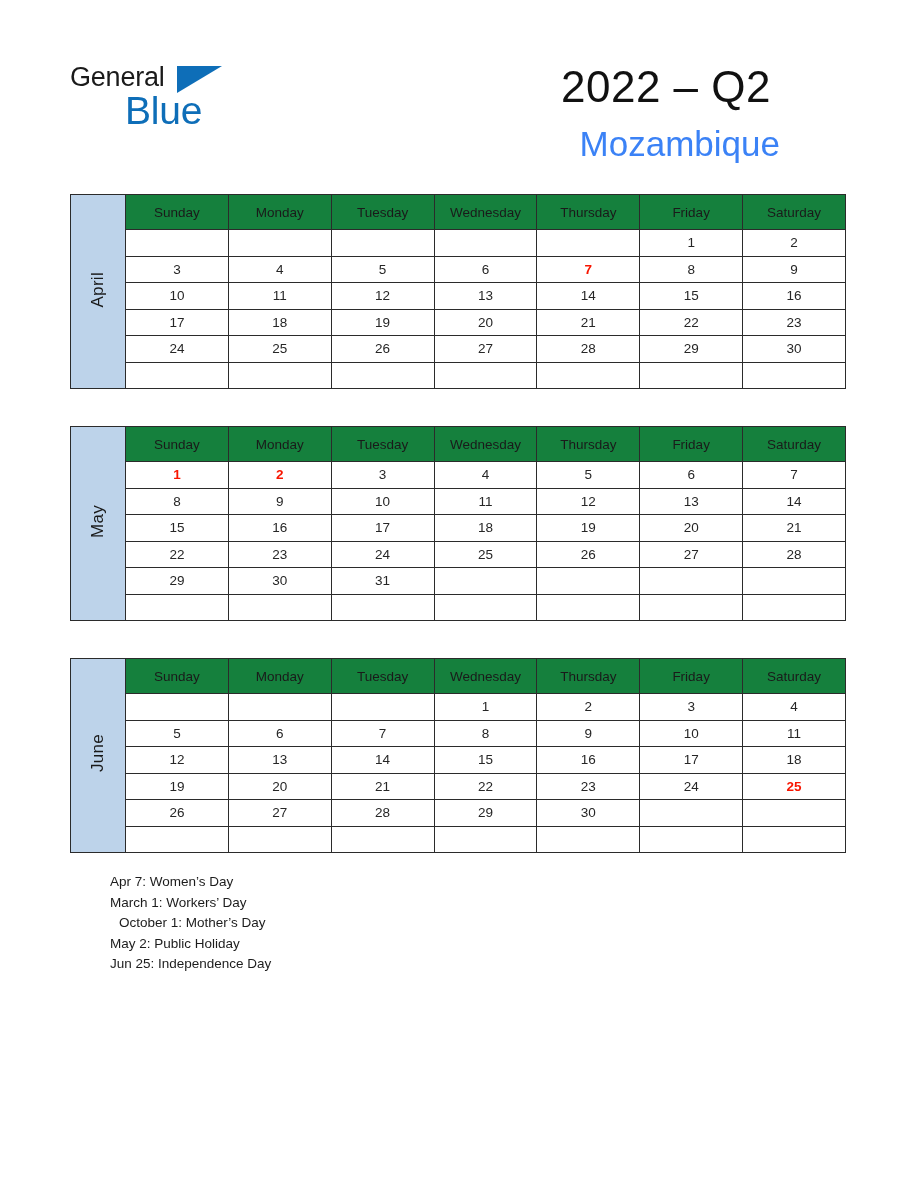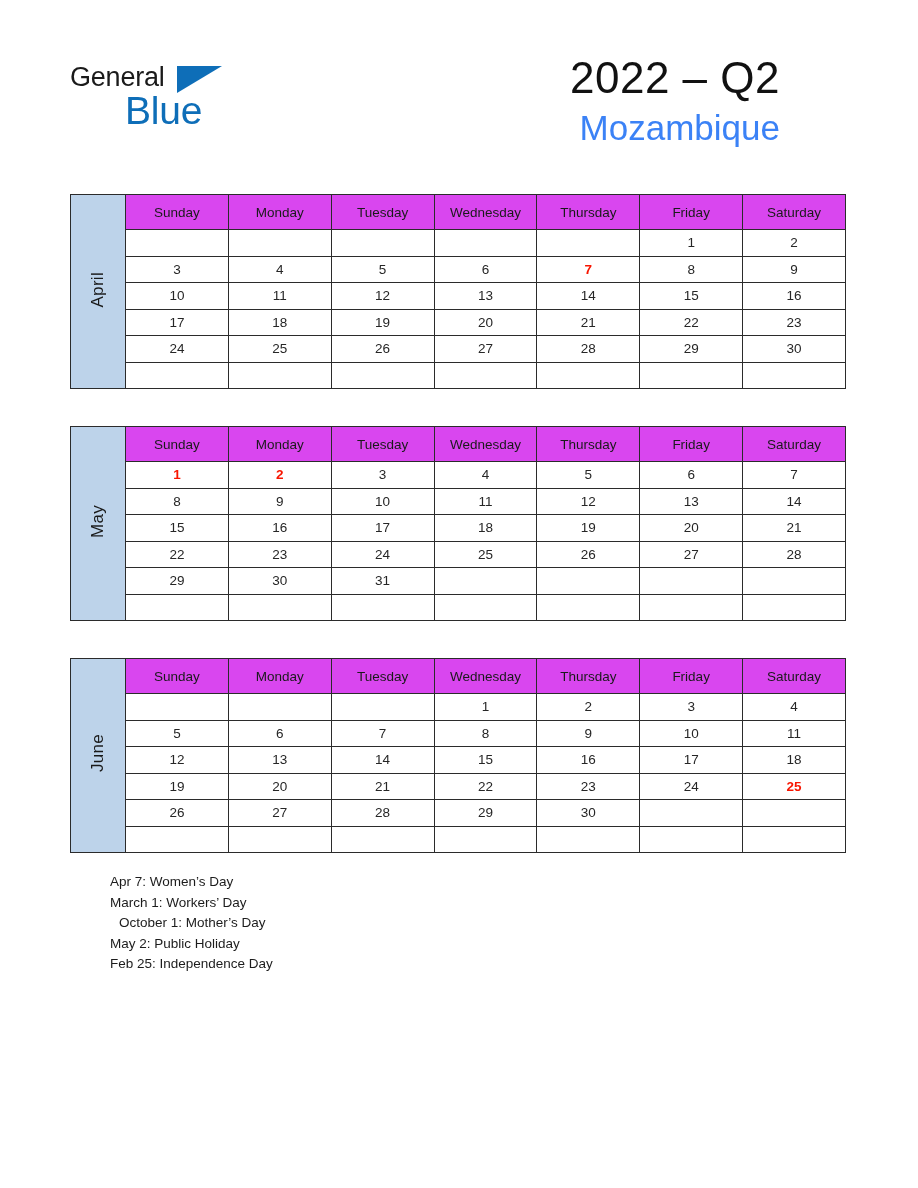--- a/index.html
+++ b/index.html
@@ -66,21 +66,21 @@
     right: 78px;
     top: 52px;
     text-align: right;
   }
   .title-main {
     font-size: 44px;
     line-height: 52px;
     color: #111111;
     font-weight: normal;
     letter-spacing: 0.5px;
-    margin: 0;
+    margin: 9px;
   }
   .title-sub {
     font-size: 35px;
     line-height: 44px;
     color: #3b82f6;
     font-weight: normal;
     margin: 0;
     margin-top: 2px;
     text-align: right;
   }
@@ -115,21 +115,21 @@
   .month-label {
     writing-mode: vertical-rl;
     transform: rotate(180deg);
     font-size: 17px;
     color: #1a1a1a;
     letter-spacing: 0.3px;
     white-space: nowrap;
     display: inline-block;
   }
   th.dow {
-    background: #d946ef;
+    background: #15803d;
     height: 34px;
     font-size: 13.5px;
     font-weight: normal;
     color: #1a1a1a;
     text-align: center;
     vertical-align: middle;
   }
   td.day {
     height: 25.5px;
     text-align: center;
@@ -387,14 +387,14 @@
         </tr>
       </tbody>
     </table>
   </div>
 
 <div class="legend">
     <div class="legend-item">Apr 7: Women’s Day</div>
     <div class="legend-item">March 1: Workers’ Day</div>
     <div class="legend-item indent">October 1: Mother’s Day</div>
     <div class="legend-item">May 2: Public Holiday</div>
-    <div class="legend-item">Feb 25: Independence Day</div>
+    <div class="legend-item">Jun 25: Independence Day</div>
   </div>
 
 </body></html>

